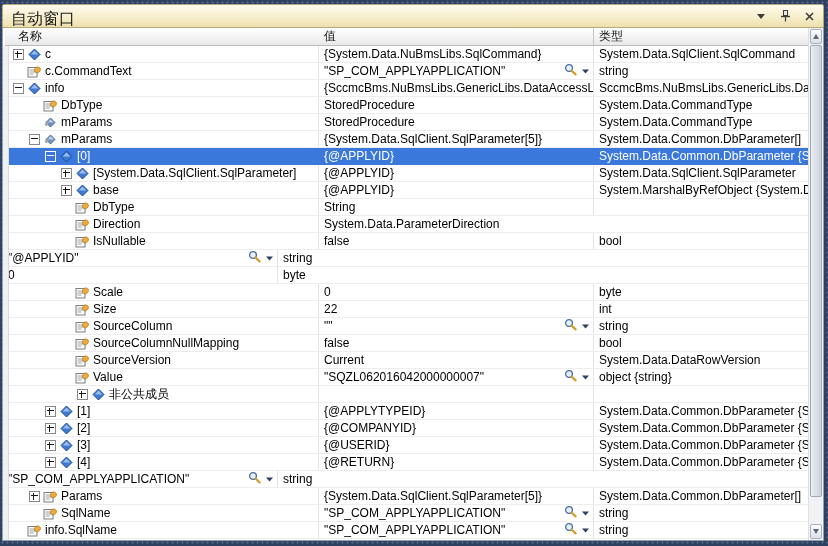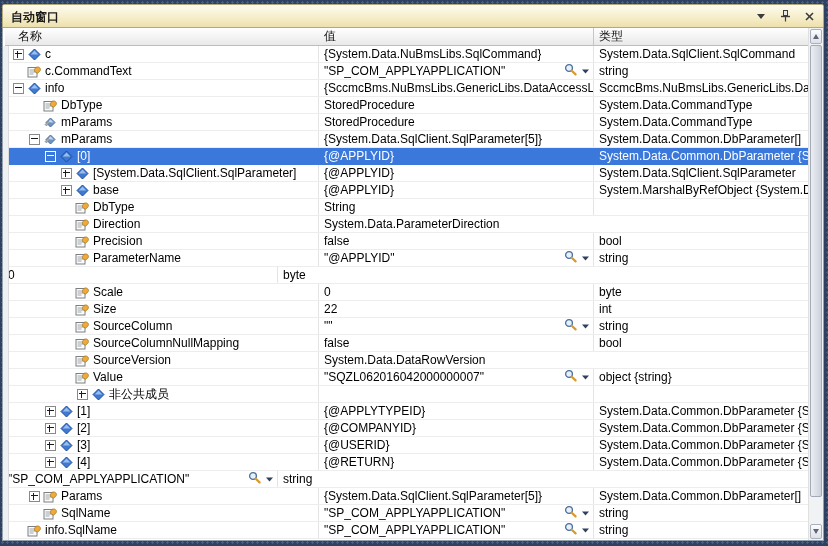--- a/index.html
+++ b/index.html
@@ -10,21 +10,21 @@
     background-size:5px 5px;
     font-family:"Liberation Sans", sans-serif;
   }
   .toolwindow{position:absolute;left:2px;top:4px;width:822px;height:537px;}
   
   .titlebar{
     position:absolute;left:0;top:0;right:0;height:24px;box-sizing:border-box;
     background:linear-gradient(#fefbee,#f6eecb 55%,#eee0ad);
     border:1px solid #b3a97d;border-radius:2px 2px 0 0;
   }
-  .title{position:absolute;left:8px;top:4px;font-size:12px;font-weight:700;color:#1c1c1c;}
+  .title{position:absolute;left:8px;top:4px;font-size:16px;font-weight:400;color:#1c1c1c;}
   .tb-controls{position:absolute;right:7px;top:0;height:100%;display:flex;align-items:center;gap:10px;}
   .tb-btn{width:14px;height:14px;display:flex;align-items:center;justify-content:center;cursor:default;}
   .menu-tri{width:0;height:0;border-left:4px solid transparent;border-right:4px solid transparent;border-top:5px solid #3c3c3c;}
   
   .body-area{
     position:absolute;left:0;top:24px;right:0;bottom:0;box-sizing:border-box;
     background:#fff;border:1px solid #95a0ae;border-top:none;
   }
   .hc{
     position:absolute;top:0;height:18px;box-sizing:border-box;overflow:hidden;white-space:nowrap;
@@ -332,44 +332,30 @@
             <span class="exp-none"></span>
             <span class="ico">
               <svg width="15" height="13" viewBox="0 0 15 13">
                 <rect x="1" y="2.5" width="9" height="9.5" fill="#fbfbfb" stroke="#7e7e7e"></rect>
                 <line x1="2.5" y1="5" x2="8.5" y2="5" stroke="#9aa7b0"></line>
                 <line x1="2.5" y1="7" x2="8.5" y2="7" stroke="#9aa7b0"></line>
                 <line x1="2.5" y1="9" x2="6.5" y2="9" stroke="#9aa7b0"></line>
                 <path d="M7.5,6.5 C7,4 9,1.5 11.2,2 C13.4,2.5 14.2,4.8 12.6,6.4 L10.4,8.2 Z" fill="#f2a93b" stroke="#a8761c" stroke-width="0.8"></path>
               </svg>
             </span>
-            <span class="txt">Precision</span>
+            <span class="txt">IsNullable</span>
           </div>
           <div class="cell c-value">
             <span class="txt">false</span>
           </div>
           <div class="cell c-type">
             <span class="txt">bool</span>
           </div>
         </div>
         <div class="row">
-          <div class="cell c-name">
-            <span class="ind" style="width: 56px;"></span>
-            <span class="exp-none"></span>
-            <span class="ico">
-              <svg width="15" height="13" viewBox="0 0 15 13">
-                <rect x="1" y="2.5" width="9" height="9.5" fill="#fbfbfb" stroke="#7e7e7e"></rect>
-                <line x1="2.5" y1="5" x2="8.5" y2="5" stroke="#9aa7b0"></line>
-                <line x1="2.5" y1="7" x2="8.5" y2="7" stroke="#9aa7b0"></line>
-                <line x1="2.5" y1="9" x2="6.5" y2="9" stroke="#9aa7b0"></line>
-                <path d="M7.5,6.5 C7,4 9,1.5 11.2,2 C13.4,2.5 14.2,4.8 12.6,6.4 L10.4,8.2 Z" fill="#f2a93b" stroke="#a8761c" stroke-width="0.8"></path>
-              </svg>
-            </span>
-            <span class="txt">ParameterName</span>
-          </div>
           <div class="cell c-value">
             <span class="txt">"@APPLYID"</span>
             <span class="tools">
               <span><svg width="14" height="13" viewBox="0 0 14 13">
                   <circle cx="5" cy="5" r="3.4" fill="#e8f1fb" stroke="#4a6f9e" stroke-width="1.3"></circle>
                   <line x1="7.7" y1="7.7" x2="11.6" y2="11.4" stroke="#d79b2a" stroke-width="2.2" stroke-linecap="round"></line>
                 </svg></span>
               <span><svg width="9" height="8" viewBox="0 0 9 8">
                   <polygon points="1,2.5 8,2.5 4.5,6.5" fill="#2f415f"></polygon>
                 </svg></span>
@@ -491,20 +477,23 @@
             <span class="ico">
               <svg width="15" height="13" viewBox="0 0 15 13">
                 <rect x="1" y="2.5" width="9" height="9.5" fill="#fbfbfb" stroke="#7e7e7e"></rect>
                 <line x1="2.5" y1="5" x2="8.5" y2="5" stroke="#9aa7b0"></line>
                 <line x1="2.5" y1="7" x2="8.5" y2="7" stroke="#9aa7b0"></line>
                 <line x1="2.5" y1="9" x2="6.5" y2="9" stroke="#9aa7b0"></line>
                 <path d="M7.5,6.5 C7,4 9,1.5 11.2,2 C13.4,2.5 14.2,4.8 12.6,6.4 L10.4,8.2 Z" fill="#f2a93b" stroke="#a8761c" stroke-width="0.8"></path>
               </svg>
             </span>
             <span class="txt">SourceVersion</span>
+          </div>
+          <div class="cell c-value">
+            <span class="txt">Current</span>
           </div>
           <div class="cell c-type">
             <span class="txt">System.Data.DataRowVersion</span>
           </div>
         </div>
         <div class="row">
           <div class="cell c-name">
             <span class="ind" style="width: 56px;"></span>
             <span class="exp-none"></span>
             <span class="ico">

